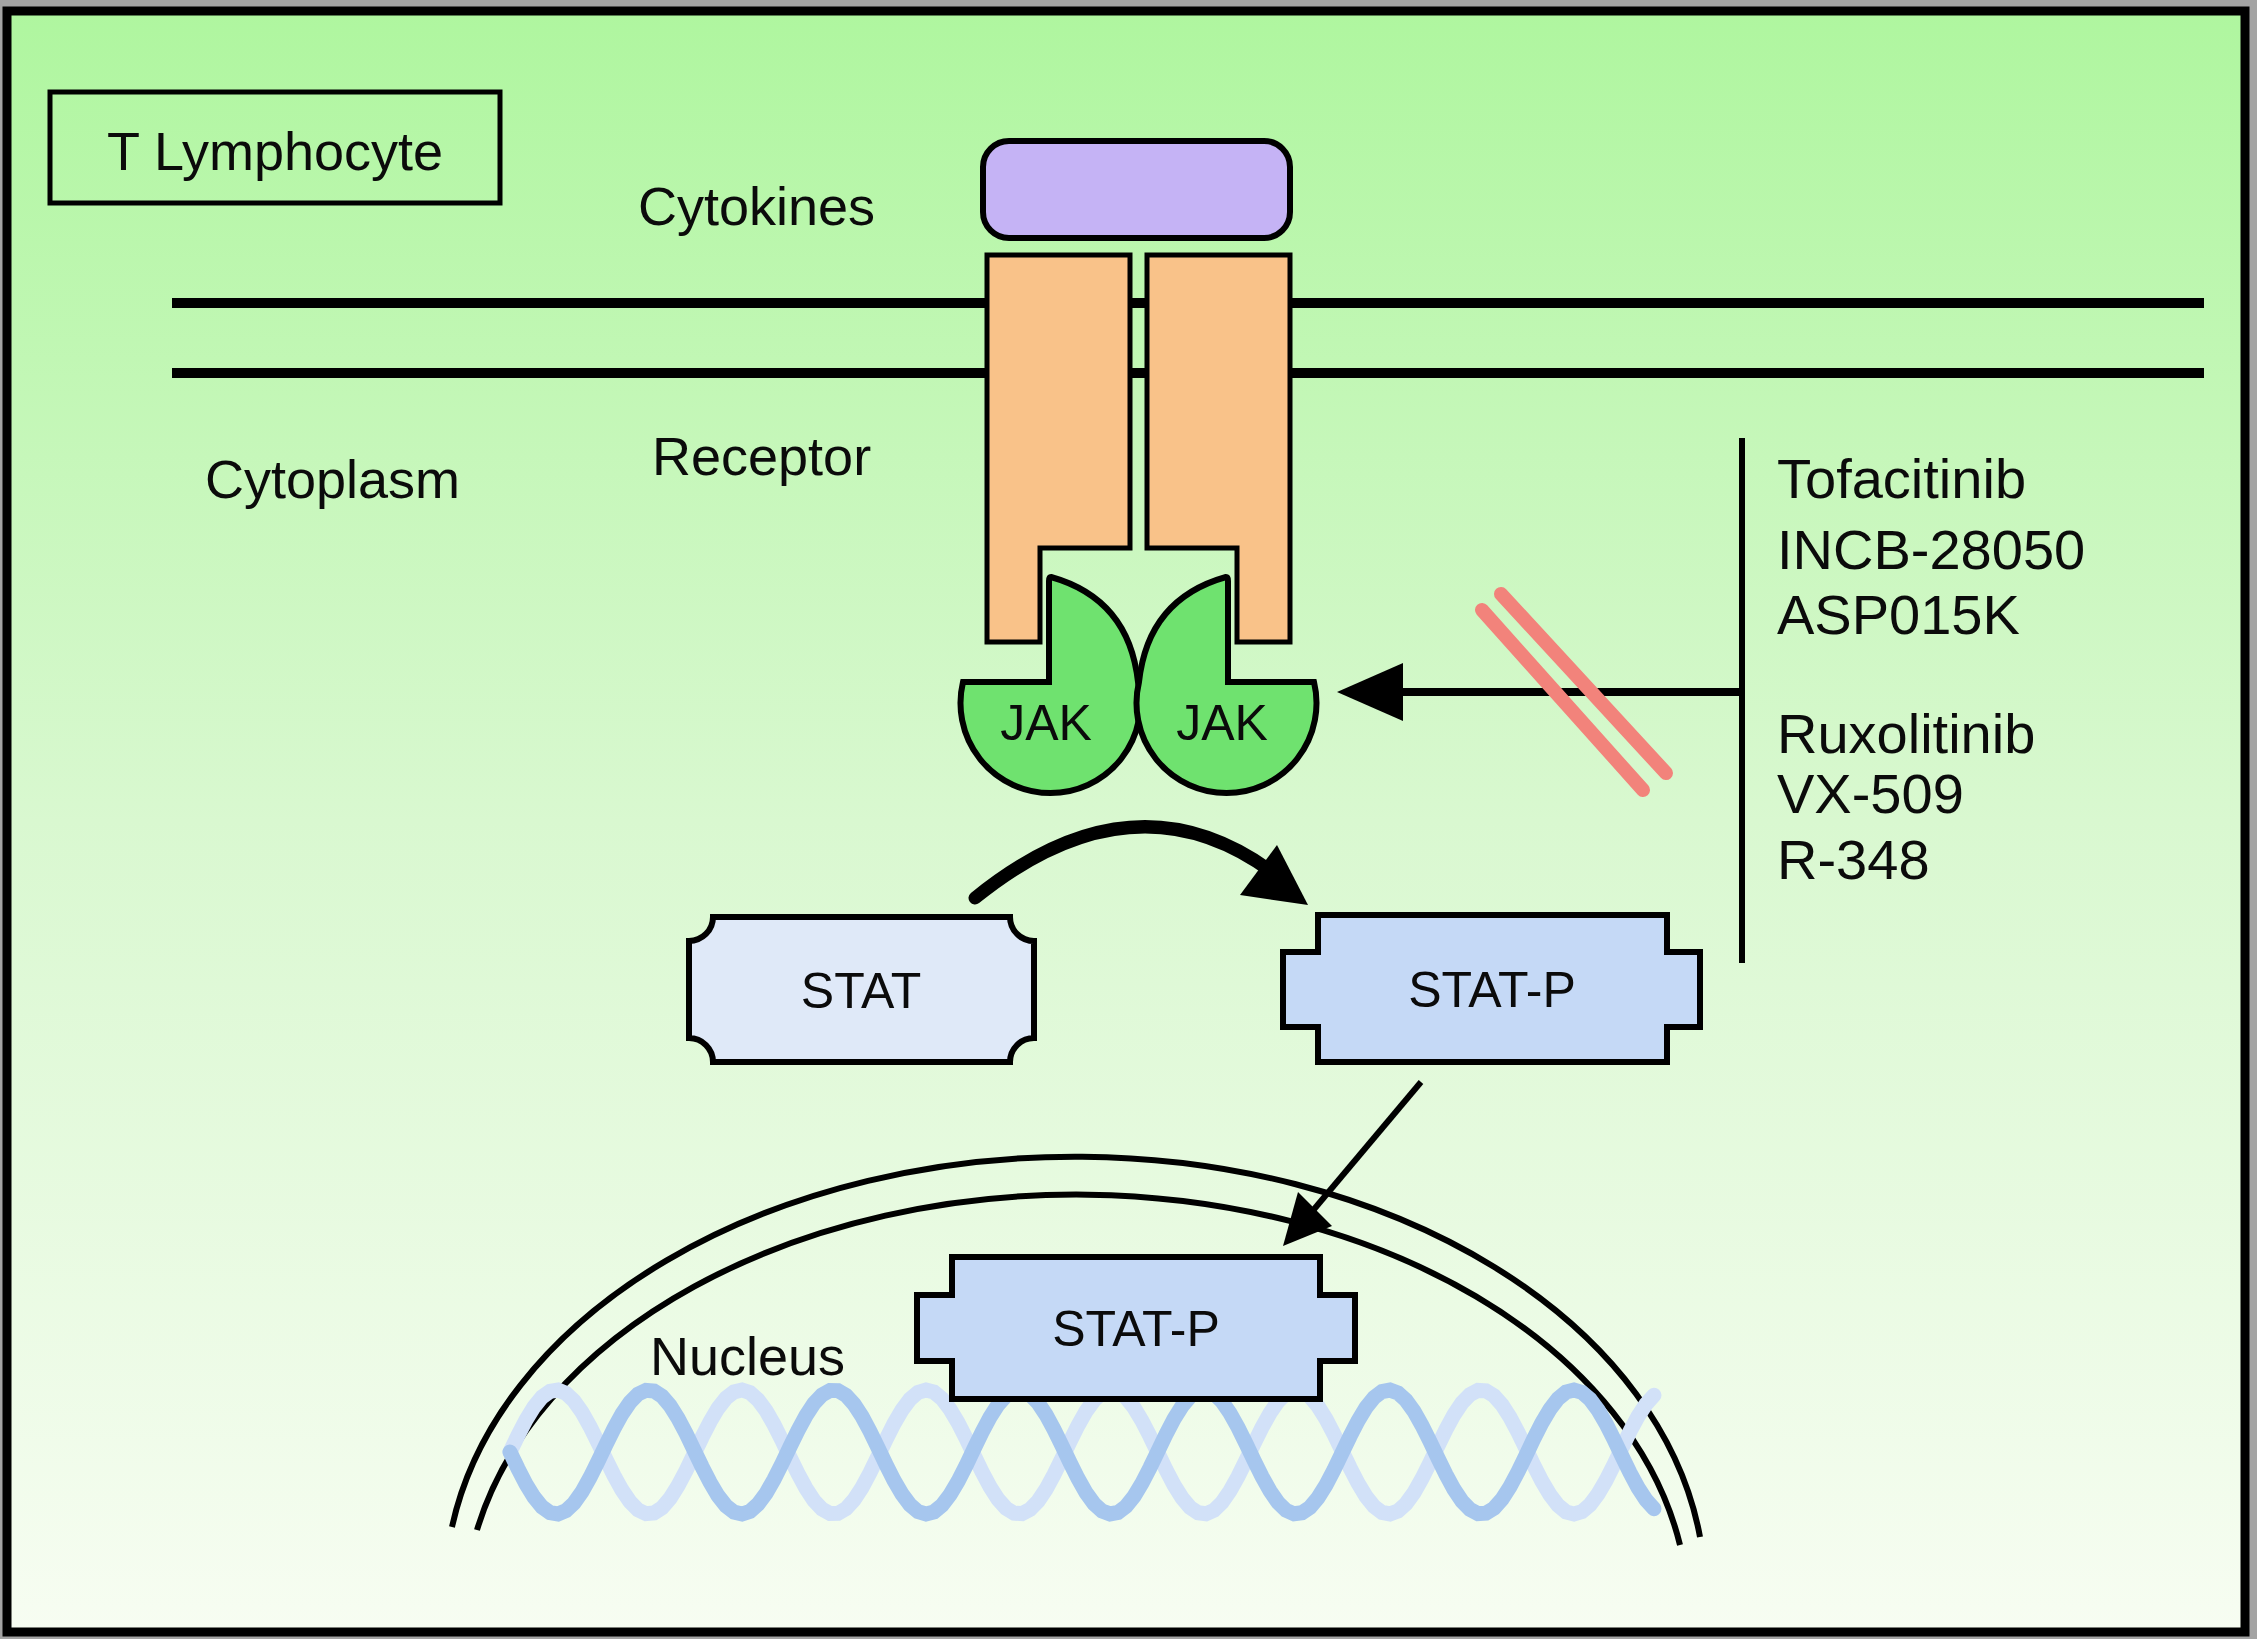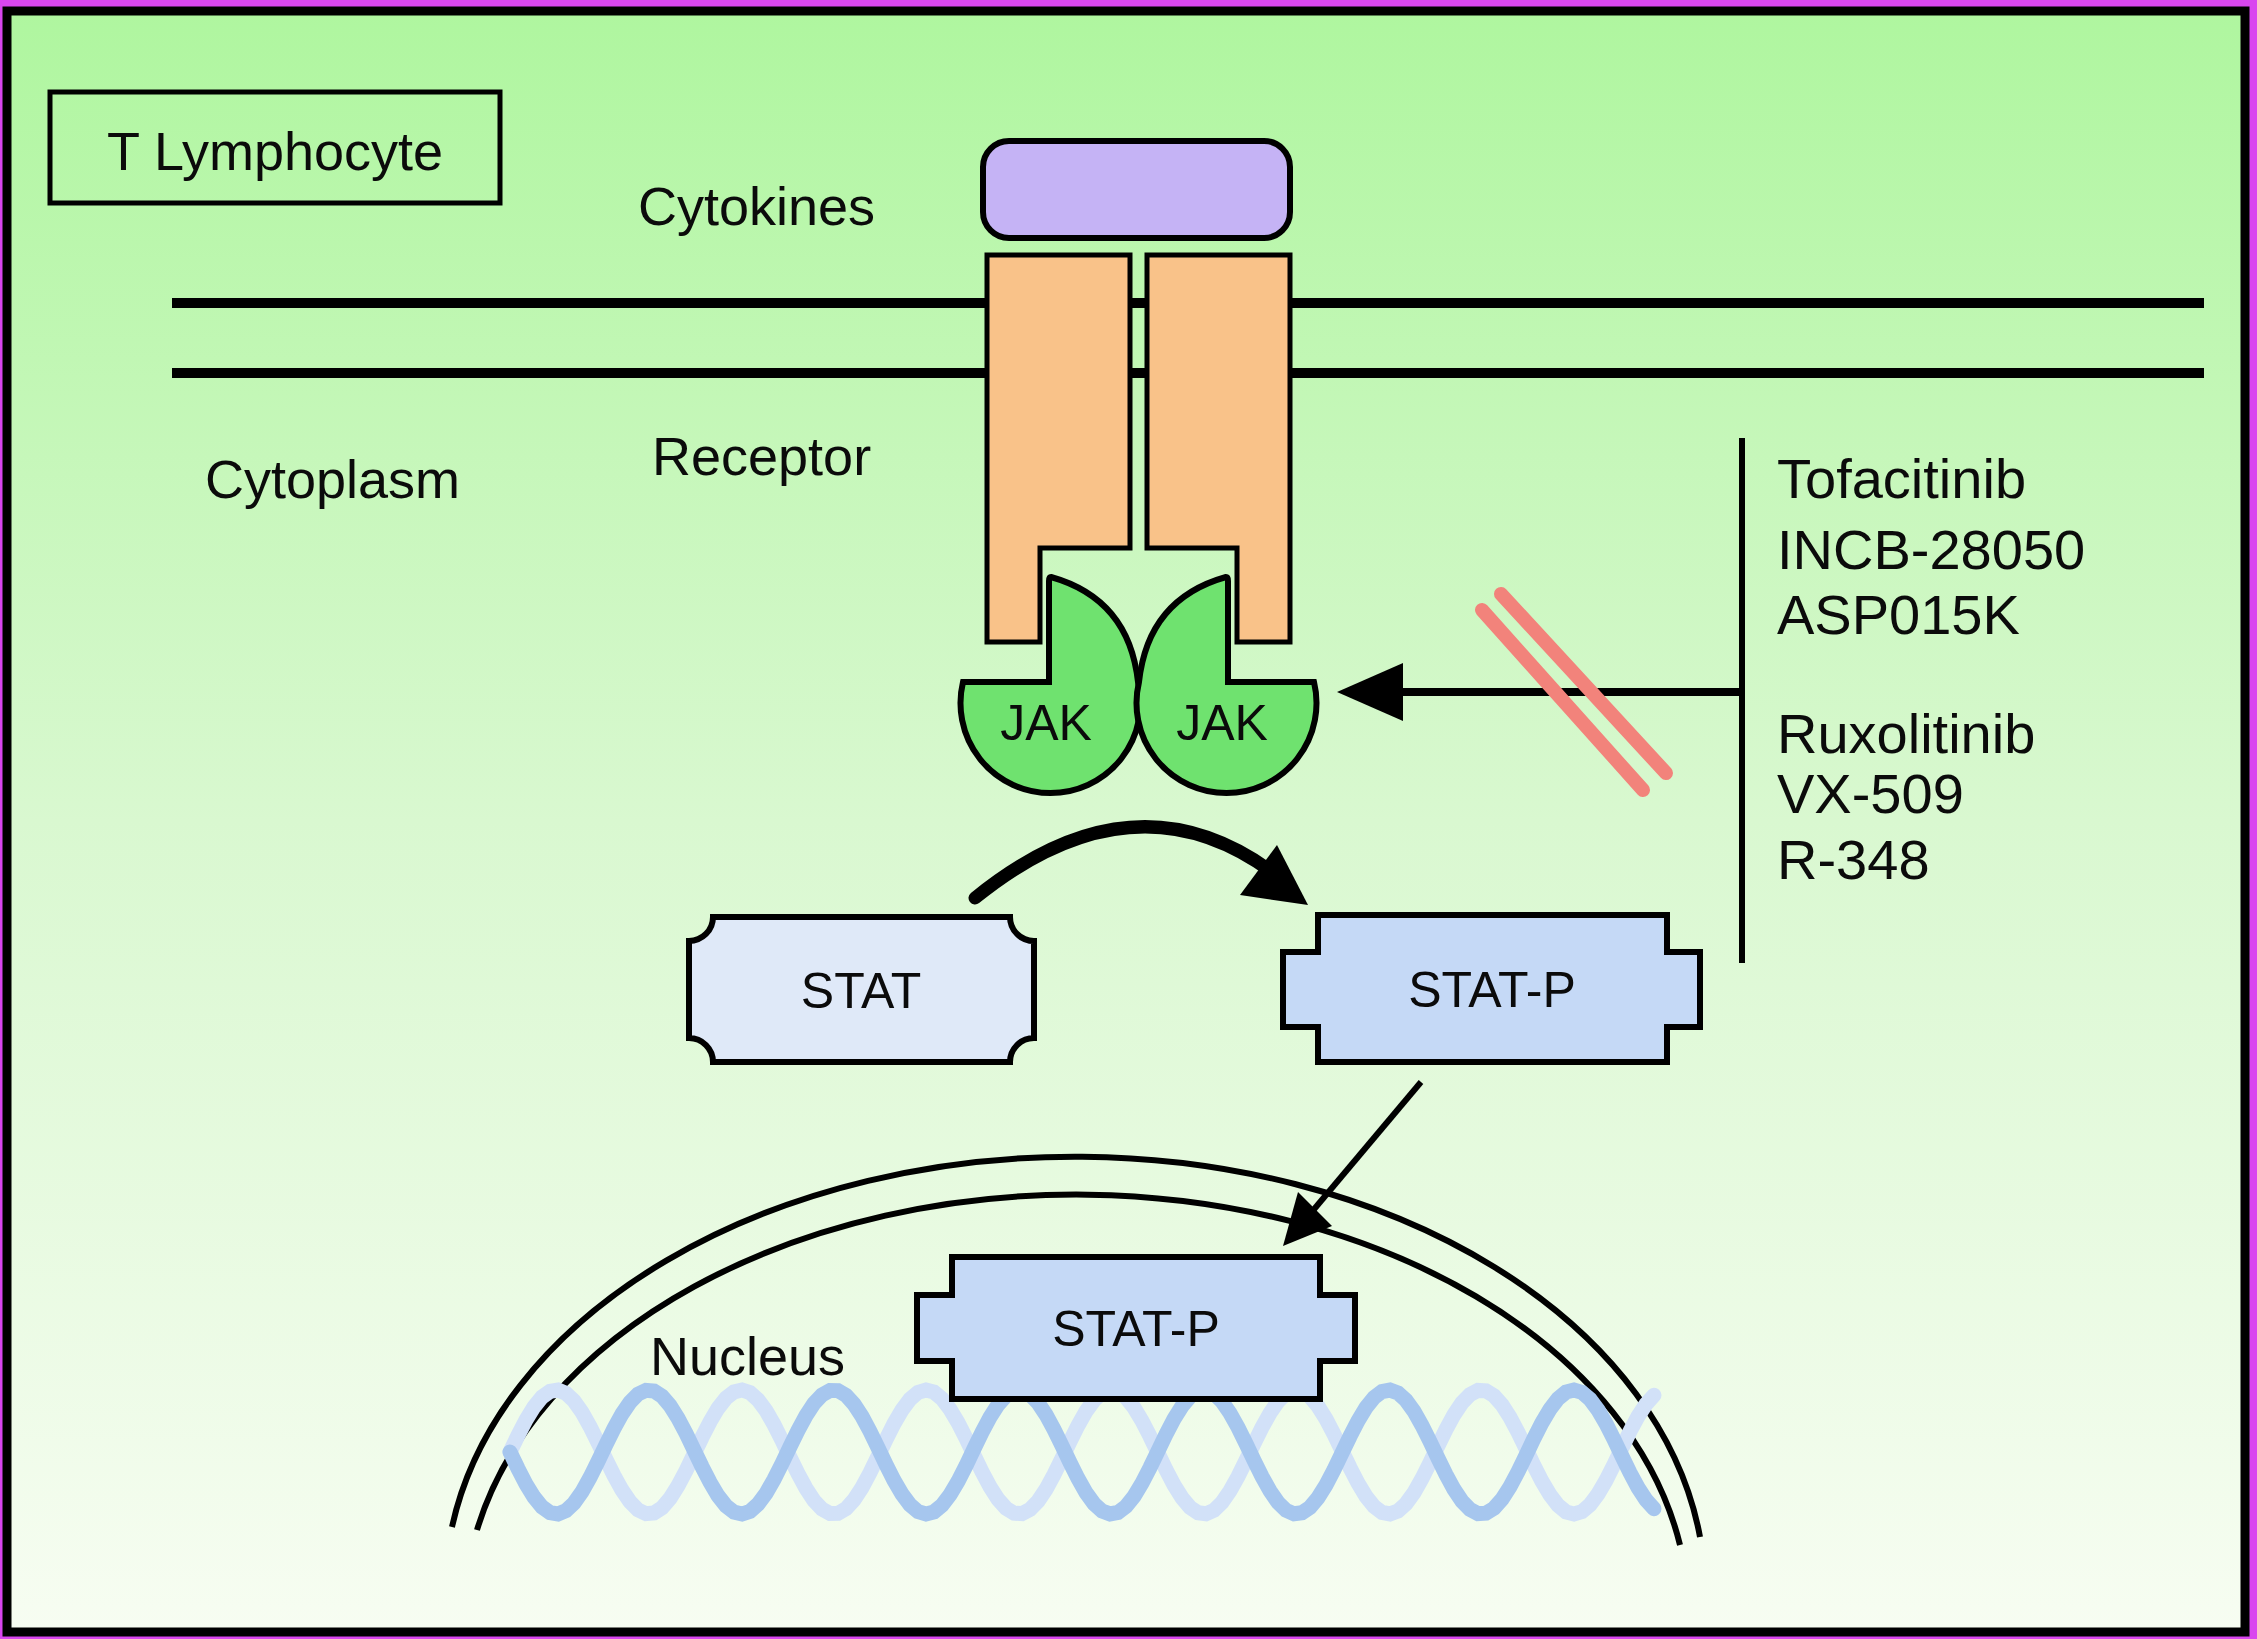--- a/index.html
+++ b/index.html
@@ -1,16 +1,16 @@
 <!DOCTYPE html>
 <html><head>
 <meta charset="utf-8">
 <style>
   html,body{margin:0;padding:0;background:#ffffff;}
-  .stage{width:2257px;height:1639px;position:relative;background:#d946ef;overflow:hidden;}
+  .stage{width:2257px;height:1639px;position:relative;background:#a3a3a3;overflow:hidden;}
   svg{display:block;}
   text{font-family:"Liberation Sans","DejaVu Sans",sans-serif;fill:#0b0b0b;}
   .lbl{font-size:54px;}
   .protein-lbl{font-size:50px;}
   .drug{font-size:56px;}
   .ink-stroke{stroke:#000000;}
   .fill-none{fill:none;}
   .thick{stroke-width:10;}
   .outline5{stroke:#000;stroke-width:5;}
   .outline6{stroke:#000;stroke-width:6;}

